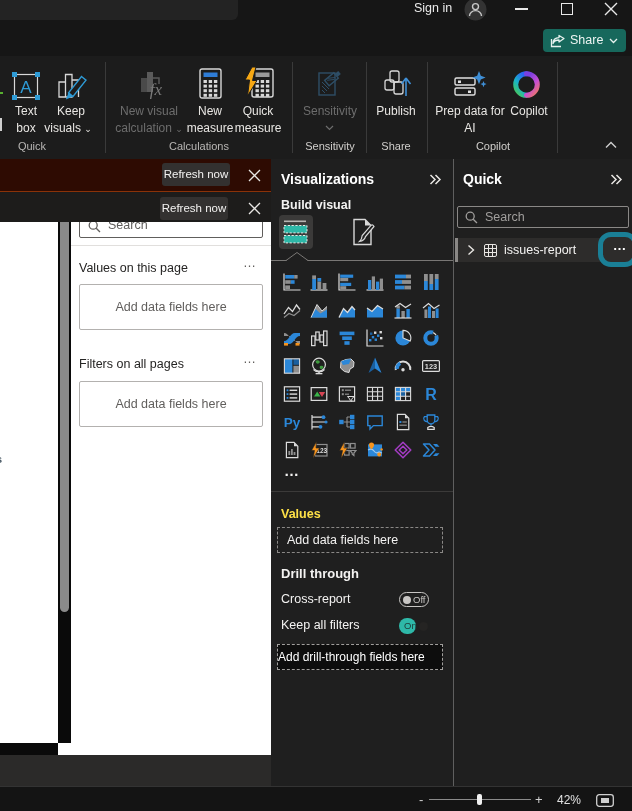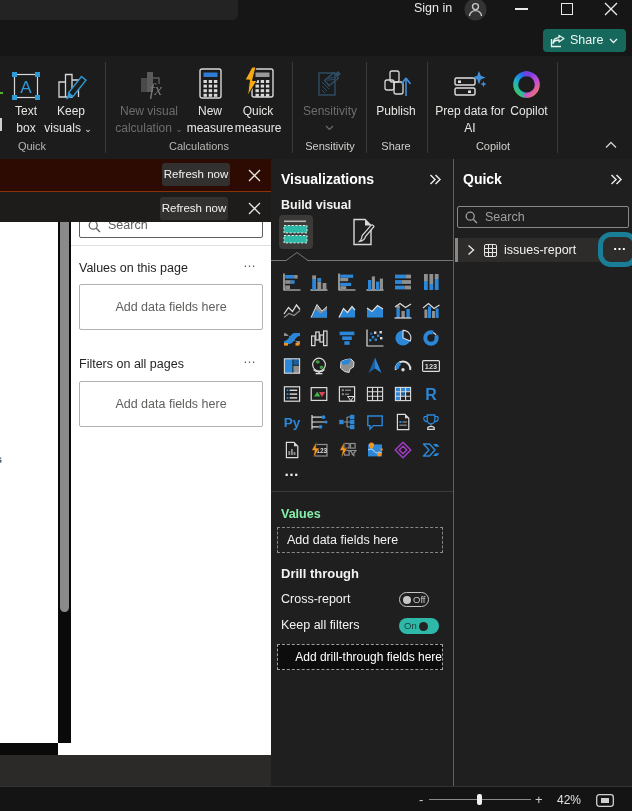--- a/index.html
+++ b/index.html
@@ -466,34 +466,34 @@
     <path d="M10,2.2 L17.8,10 L10,17.8 L2.2,10 Z" fill="none" stroke="#a43cc4" stroke-width="1.5" stroke-linejoin="round"></path>
     <path d="M10,6.2 L13.8,10 L10,13.8 L6.2,10 Z" fill="none" stroke="#a43cc4" stroke-width="1.5" stroke-linejoin="round"></path>
   </svg>
 <svg style="position:absolute;left:421.0px;top:439.7px" width="20" height="20" viewBox="0 0 20 20">
     <path d="M2.5,4 H8.5 L14,10 L8.5,16 H2.5 L8,10 Z" fill="none" stroke="#2b87d8" stroke-width="1.5" stroke-linejoin="round"></path>
     <path d="M12,4 H16 L18.5,6.8 H14.5 Z" fill="#2b87d8"></path>
     <path d="M14.5,13.2 L12,16 H16 L18.5,13.2 Z" fill="#2b87d8"></path>
   </svg>
 <div class="a" style="left:284px;top:462px;color:#f3f2f1;font-size:15px;font-weight:bold;letter-spacing:1px">…</div>
 <div class="a" style="left:271px;top:491px;width:182px;height:1px;background:#3b3a39"></div>
-<div class="a" style="left:281px;top:507px;color:#86efac;font-size:12.5px;font-weight:bold">Values</div>
+<div class="a" style="left:281px;top:507px;color:#fde047;font-size:12.5px;font-weight:bold">Values</div>
 <div class="a" style="left:277px;top:527px;width:166px;height:26px;border:1px dashed #8a8886;color:#f3f2f1;font-size:12.5px;line-height:24px;padding-left:9px">Add data fields here</div>
 <div class="a" style="left:281px;top:566px;color:#f3f2f1;font-size:13px;font-weight:bold">Drill through</div>
 <div class="a" style="left:281px;top:592px;color:#f3f2f1;font-size:12.5px">Cross-report</div>
 <div class="a" style="left:399px;top:592px;width:30px;height:15px;border:1px solid #c8c6c4;border-radius:8px">
     <div class="a" style="left:2.5px;top:2.5px;width:8px;height:8px;border-radius:50%;background:#c8c6c4"></div>
     <div class="a" style="left:13px;top:1px;color:#c8c6c4;font-size:9.5px">Off</div>
   </div>
 <div class="a" style="left:281px;top:618px;color:#f3f2f1;font-size:12.5px">Keep all filters</div>
-<div class="a" style="left:399px;top:618px;width:40px;height:16px;background:#2eb8a8;border-radius:8px">
+<div class="a" style="left:399px;top:618px;width:17px;height:16px;background:#2eb8a8;border-radius:8px">
     <div class="a" style="left:5px;top:1.5px;color:#1d3b37;font-size:9.5px">On</div>
     <div class="a" style="left:20px;top:3.5px;width:9px;height:9px;border-radius:50%;background:#252423"></div>
   </div>
-<div class="a" style="left:277px;top:644px;width:166px;height:26px;border:1px dashed #a19f9d;background:#0d0d0d;color:#ffffff;font-size:12px;line-height:24px;text-align:right;white-space:nowrap">Add drill-through fields here</div>
+<div class="a" style="left:277px;top:644px;width:166px;height:26px;border:1px dashed #a19f9d;background:#0d0d0d;color:#ffffff;font-size:12px;line-height:24px;text-align:left;white-space:nowrap">Add drill-through fields here</div>
 <div class="a" style="left:453px;top:159px;width:1px;height:627px;background:#5f5f5f"></div>
 <div class="a" style="left:454px;top:159px;width:178px;height:627px;background:#1f1f1f">
     <div class="a" style="left:9px;top:12px;color:#ffffff;font-size:14px;font-weight:bold">Quick</div>
     <svg class="a" style="left:156px;top:15px" width="13" height="11" viewBox="0 0 13 11">
       <path d="M1.5,1 L6,5.5 L1.5,10 M6.5,1 L11,5.5 L6.5,10" fill="none" stroke="#e8e6e3" stroke-width="1.5"></path>
     </svg>
     <div class="a" style="left:3px;top:47px;width:172px;height:22px;border:1px solid #8a8886;border-radius:2px">
       <svg style="position:absolute;left:7px;top:4px" width="13" height="13" viewBox="0 0 13 13">
         <circle cx="5.2" cy="5.2" r="4" fill="none" stroke="#a19f9d" stroke-width="1.3"></circle>
         <path d="M8.2,8.2 L12,12" stroke="#a19f9d" stroke-width="1.3"></path>

